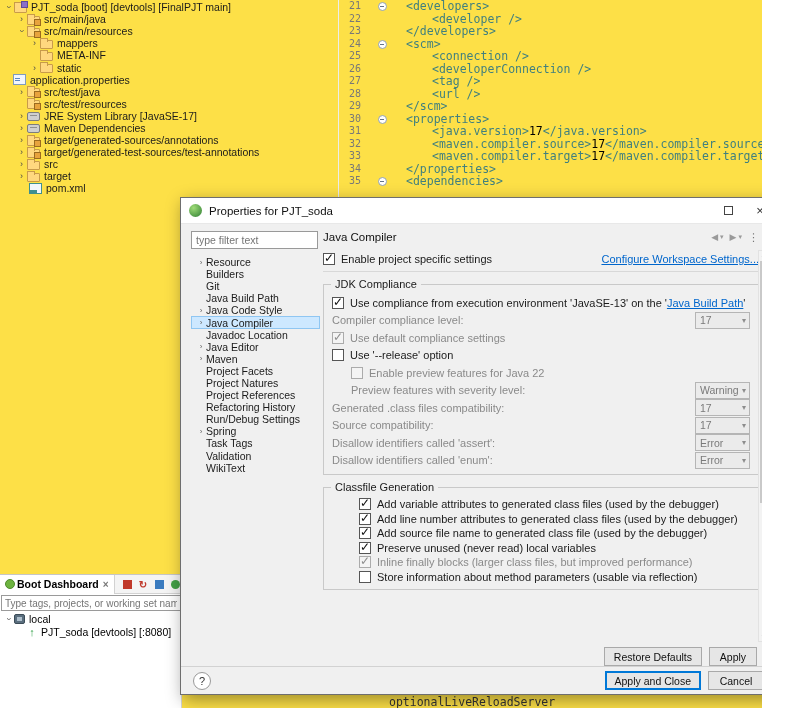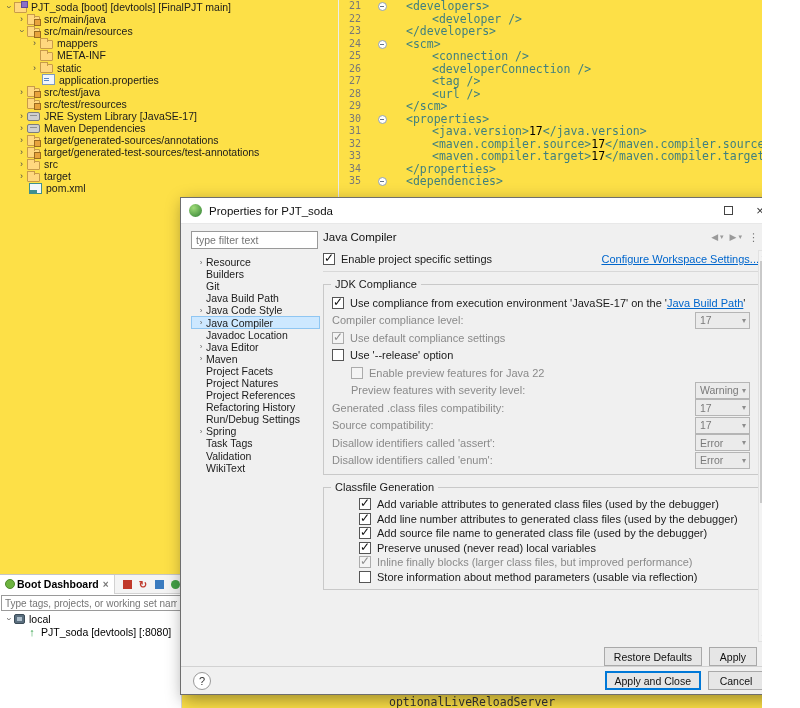--- a/index.html
+++ b/index.html
@@ -144,21 +144,21 @@
       <div class="tree-row" style="padding-left: 29px;">
         <span class="tw-arrow"></span>
         <span class="ic ic-package"></span>
         <span class="tw-label">META-INF</span>
       </div>
       <div class="tree-row" style="padding-left: 29px;">
         <span class="tw-arrow">›</span>
         <span class="ic ic-package"></span>
         <span class="tw-label">static</span>
       </div>
-      <div class="tree-row" style="padding-left: 29px;">
+      <div class="tree-row" style="">
         <span class="tw-arrow"></span>
         <span class="ic ic-propsfile"></span>
         <span class="tw-label">application.properties</span>
       </div>
       <div class="tree-row" style="padding-left: 16px;">
         <span class="tw-arrow">›</span>
         <span class="ic ic-srcfolder"></span>
         <span class="tw-label">src/test/java</span>
       </div>
       <div class="tree-row" style="padding-left: 16px;">
@@ -364,21 +364,21 @@
         <span class="spacer"></span>
         <span class="link">Configure Workspace Settings...</span>
       </div>
       <div class="hsep"></div>
 
       <div class="group">
         <span class="group-title">JDK Compliance</span>
 
         <div class="ctl-row">
           <span class="cb checked"></span>
-          <span class="lbl"><span>Use compliance from execution environment 'JavaSE-17' on the '</span><span class="link">Java Build Path</span><span>'</span></span>
+          <span class="lbl"><span>Use compliance from execution environment 'JavaSE-13' on the '</span><span class="link">Java Build Path</span><span>'</span></span>
         </div>
 
         <div class="ctl-row">
           <span class="lbl dis">Compiler compliance level:</span>
           <span class="spacer"></span>
           <span class="combo">
               <span>17</span>
             </span>
         </div>
 

